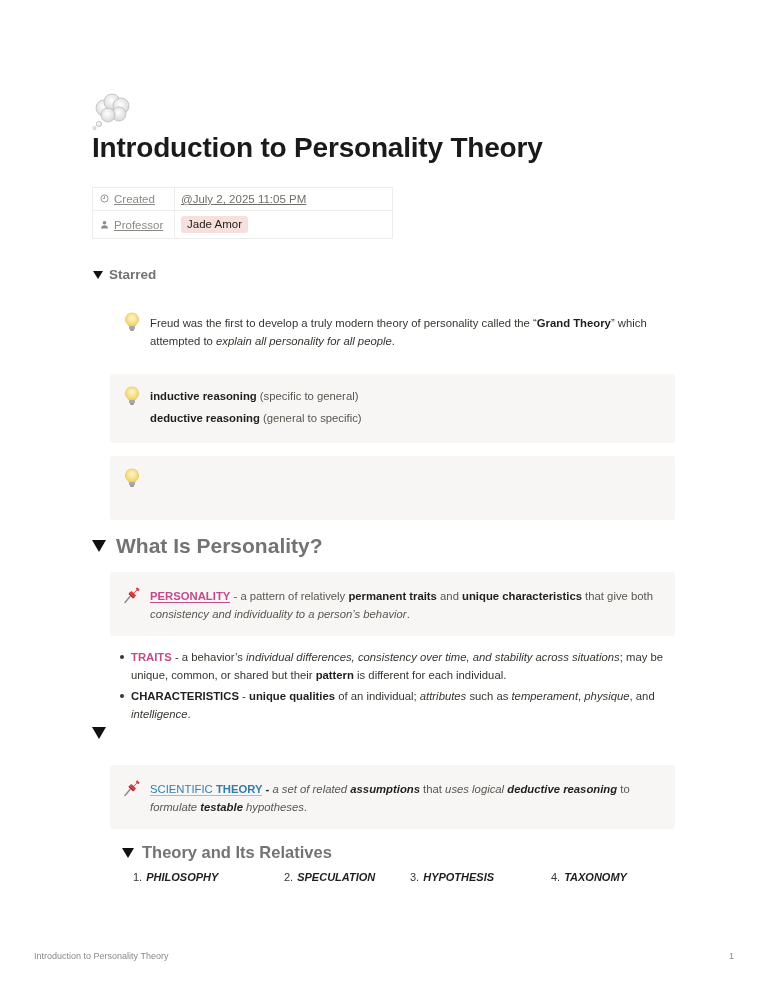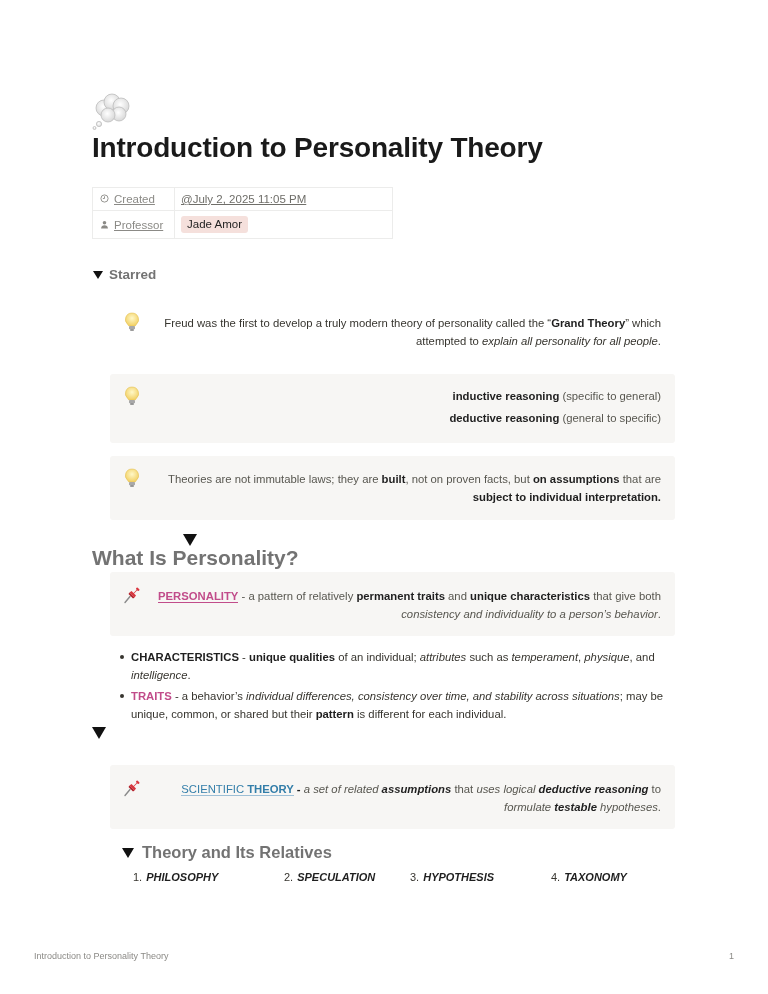--- a/index.html
+++ b/index.html
@@ -16,30 +16,30 @@
   .props td.val { padding-left: 6px; color: #6f6e69; }
   .props .kicon { display: inline-block; width: 10px; margin-right: 5px; font-size: 8px; color: #8b8a86; text-align: center; }
   .tag { display: inline-block; padding: 1px 6px; border-radius: 3px; color: #1f1f1f; font-size: 11.5px; line-height: 15px; }
   .tag-green { background: #dbeddb; }
   .tag-red { background: #f5e0dc; }
 
   .toggle-h { position: absolute; display: flex; align-items: center; font-weight: 700; color: #737373; white-space: nowrap; }
   .tri { display: inline-block; width: 0; height: 0; border-left: 5.5px solid transparent; border-right: 5.5px solid transparent; border-top: 9px solid #111; }
   .h-small { font-size: 13.5px; }
   .h-small .tri { border-left-width: 5px; border-right-width: 5px; border-top-width: 8px; margin-right: 6px; }
-  .h-big { font-size: 21px; flex-direction: column; }
+  .h-big { font-size: 21px; }
   .h-big .tri { border-left-width: 7px; border-right-width: 7px; border-top-width: 12px; margin-right: 10px; }
   .h-mid { font-size: 16.5px; }
   .h-mid .tri { border-left-width: 6px; border-right-width: 6px; border-top-width: 10px; margin-right: 8px; }
 
   .callout { position: absolute; left: 110px; width: 565px; border-radius: 3px; padding: 14px 14px 14px 40px; font-size: 11.3px; line-height: 18px; color: #37352f; }
   .callout.plain { background: transparent; }
   .callout.gray { background: #f7f6f4; }
   .callout .cicon { position: absolute; left: 13px; top: 12px; width: 18px; height: 20px; }
-  .callout p { margin: 0; text-align: right; }
+  .callout p { margin: 0; }
   .callout p + p { margin-top: 4px; }
   b, .b { font-weight: 700; color: #1f1f1f; }
   i, .i { font-style: italic; }
   .muted { color: #57564f; }
   .pink { color: #c14c8a; font-weight: 700; }
   .pink-u { color: #c14c8a; font-weight: 700; border-bottom: 1px solid #c14c8a; }
   .blue-u { color: #337ea9; border-bottom: 1px solid #9dbfd6; }
   .blue-b { font-weight: 700; }
 
   .bullets { position: absolute; left: 118px; top: 648px; width: 560px; font-size: 11.3px; line-height: 18px; color: #37352f; list-style: none; }
@@ -155,42 +155,41 @@
           <radialGradient id="bulb3" cx="50%" cy="40%" r="55%">
             <stop offset="0%" stop-color="#fff8c8"></stop>
             <stop offset="100%" stop-color="#f3d36b"></stop>
           </radialGradient>
         </defs>
         <path d="M9 1 A6.5 6.5 0 0 1 13.5 12.3 L12.2 14 H5.8 L4.5 12.3 A6.5 6.5 0 0 1 9 1Z" fill="url(#bulb3)" stroke="#e0bb48" stroke-width="0.5"></path>
         <rect x="6" y="14" width="6" height="3.2" rx="0.8" fill="#a8a8a8"></rect>
         <rect x="7" y="17.2" width="4" height="1.6" rx="0.8" fill="#7c7c7c"></rect>
       </svg>
   </span>
-  <p><span class="muted">Theories are not immutable laws; they are </span><b>built</b><span class="muted">, not on proven facts, but </span><b>on assumptions</b><span class="muted"> that are </span><b>subject to individual interpretation.</b></p>
 </div>
 
 <div class="toggle-h h-big" style="left:92px; top:534px;">
   <span class="tri"></span>
   <span>What Is Personality?</span>
 </div>
 
 <div class="callout gray" style="top:572px; height:64px; padding-top:15px;">
   <span class="cicon" style="top:13px; left:12px;">
     <svg width="20" height="20" viewBox="0 0 20 20">
         <path d="M3 17.5 L8 11.5" stroke="#8a8a8a" stroke-width="1.4" stroke-linecap="round"></path>
         <path d="M7.5 7.5 L12.5 12.5 L14 10.5 L12 8.5 L15 5.5 L17 6 L17.5 4.5 L15.5 2.5 L14 3 L14.5 5 L11.5 8 L9.5 6 Z" fill="#d9363e"></path>
         <path d="M6.5 9 L11 13.5 L12.5 12.5 L7.5 7.5 Z" fill="#b3202a"></path>
       </svg>
   </span>
   <p><span class="pink-u">PERSONALITY</span><span class="muted"> - a pattern of relatively </span><b>permanent traits</b><span class="muted"> and </span><b>unique characteristics</b><span class="muted"> that give both </span><i class="muted">consistency and individuality to a person’s behavior</i><span class="muted">.</span></p>
 </div>
 
 <ul class="bullets">
+  <li><span class="pink">TRAITS</span><span> - a behavior’s </span><i>individual differences, consistency over time, and stability across situations</i><span>; may be unique, common, or shared but their </span><b>pattern</b><span> is different for each individual.</span></li>
   <li><b>CHARACTERISTICS</b><span> - </span><b>unique qualities</b><span> of an individual; </span><i>attributes</i><span> such as </span><i>temperament</i><span>, </span><i>physique</i><span>, and </span><i>intelligence</i><span>.</span></li>
-  <li><span class="pink">TRAITS</span><span> - a behavior’s </span><i>individual differences, consistency over time, and stability across situations</i><span>; may be unique, common, or shared but their </span><b>pattern</b><span> is different for each individual.</span></li>
 </ul>
 
 <div class="toggle-h h-big" style="left:92px; top:727px;">
   <span class="tri"></span>
 </div>
 
 <div class="callout gray" style="top:765px; height:64px; padding-top:15px;">
   <span class="cicon" style="top:13px; left:12px;">
     <svg width="20" height="20" viewBox="0 0 20 20">
         <path d="M3 17.5 L8 11.5" stroke="#8a8a8a" stroke-width="1.4" stroke-linecap="round"></path>

